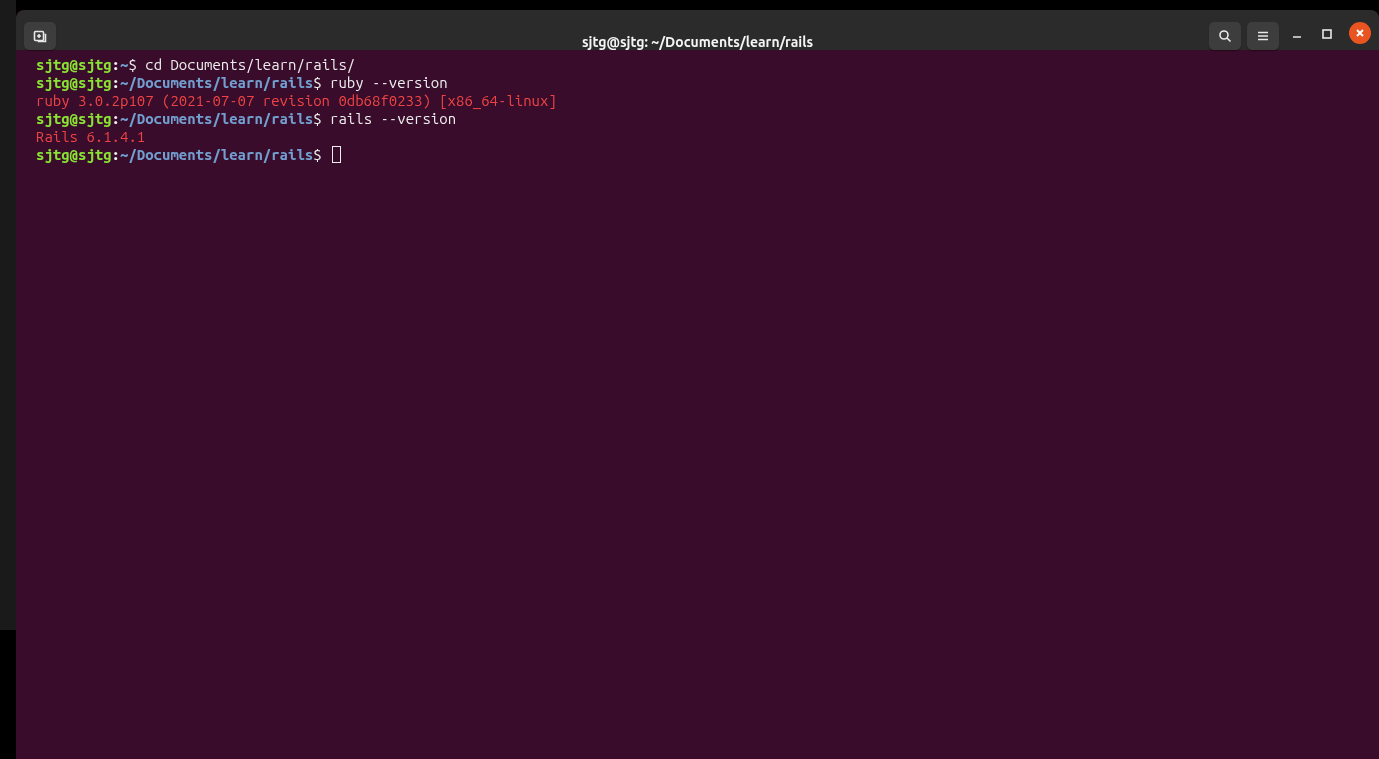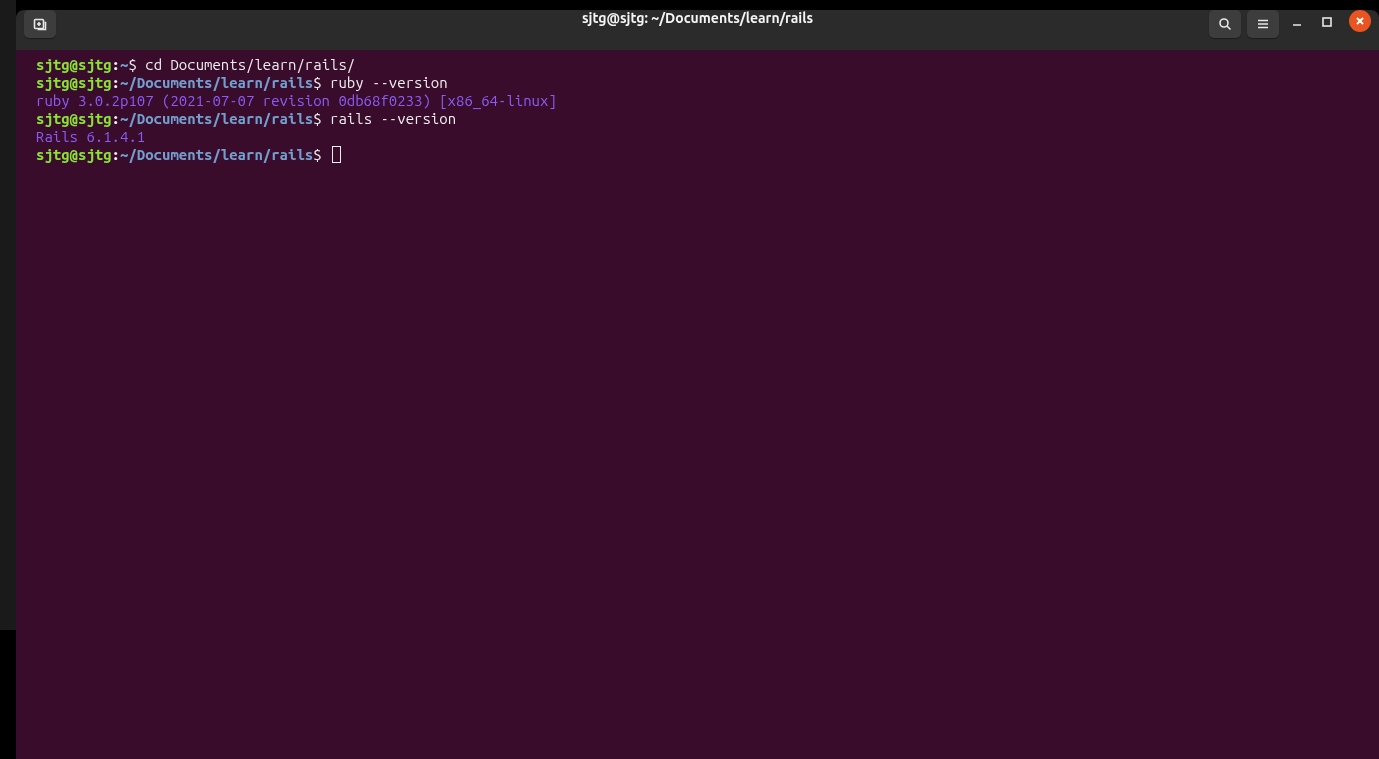--- a/index.html
+++ b/index.html
@@ -16,21 +16,21 @@
     height: 749px;
     background: #380c2a;
     border-radius: 8px 8px 0 0;
     overflow: hidden;
   }
 
   .titlebar {
     height: 40px;
     background: #2b2b2b;
     display: flex;
-    align-items: flex-start;
+    align-items: flex-end;
     padding: 0 8px;
     position: relative;
     border-radius: 8px 8px 0 0;
   }
 
   .titlebar-left { display: flex; gap: 6px; }
   .titlebar-right { display: flex; gap: 6px; margin-left: auto; }
 
   .titlebar-title {
     position: absolute;
@@ -86,21 +86,21 @@
     line-height: 18px;
     color: #eee;
     white-space: pre;
   }
   .line { display: block; }
   .user { color: #8ae234; font-weight: bold; }
   .colon { color: #eee; font-weight: bold; }
   .path { color: #729fcf; font-weight: bold; }
   .dollar { color: #eee; }
   .cmd { color: #eee; }
-  .out { color: #8b5cf6; }
+  .out { color: #ef4444; }
 
   .cursor {
     display: inline-block;
     width: 9px;
     height: 17px;
     border: 1.5px solid #eee;
     vertical-align: text-bottom;
     margin-left: 2px;
   }
 </style>

